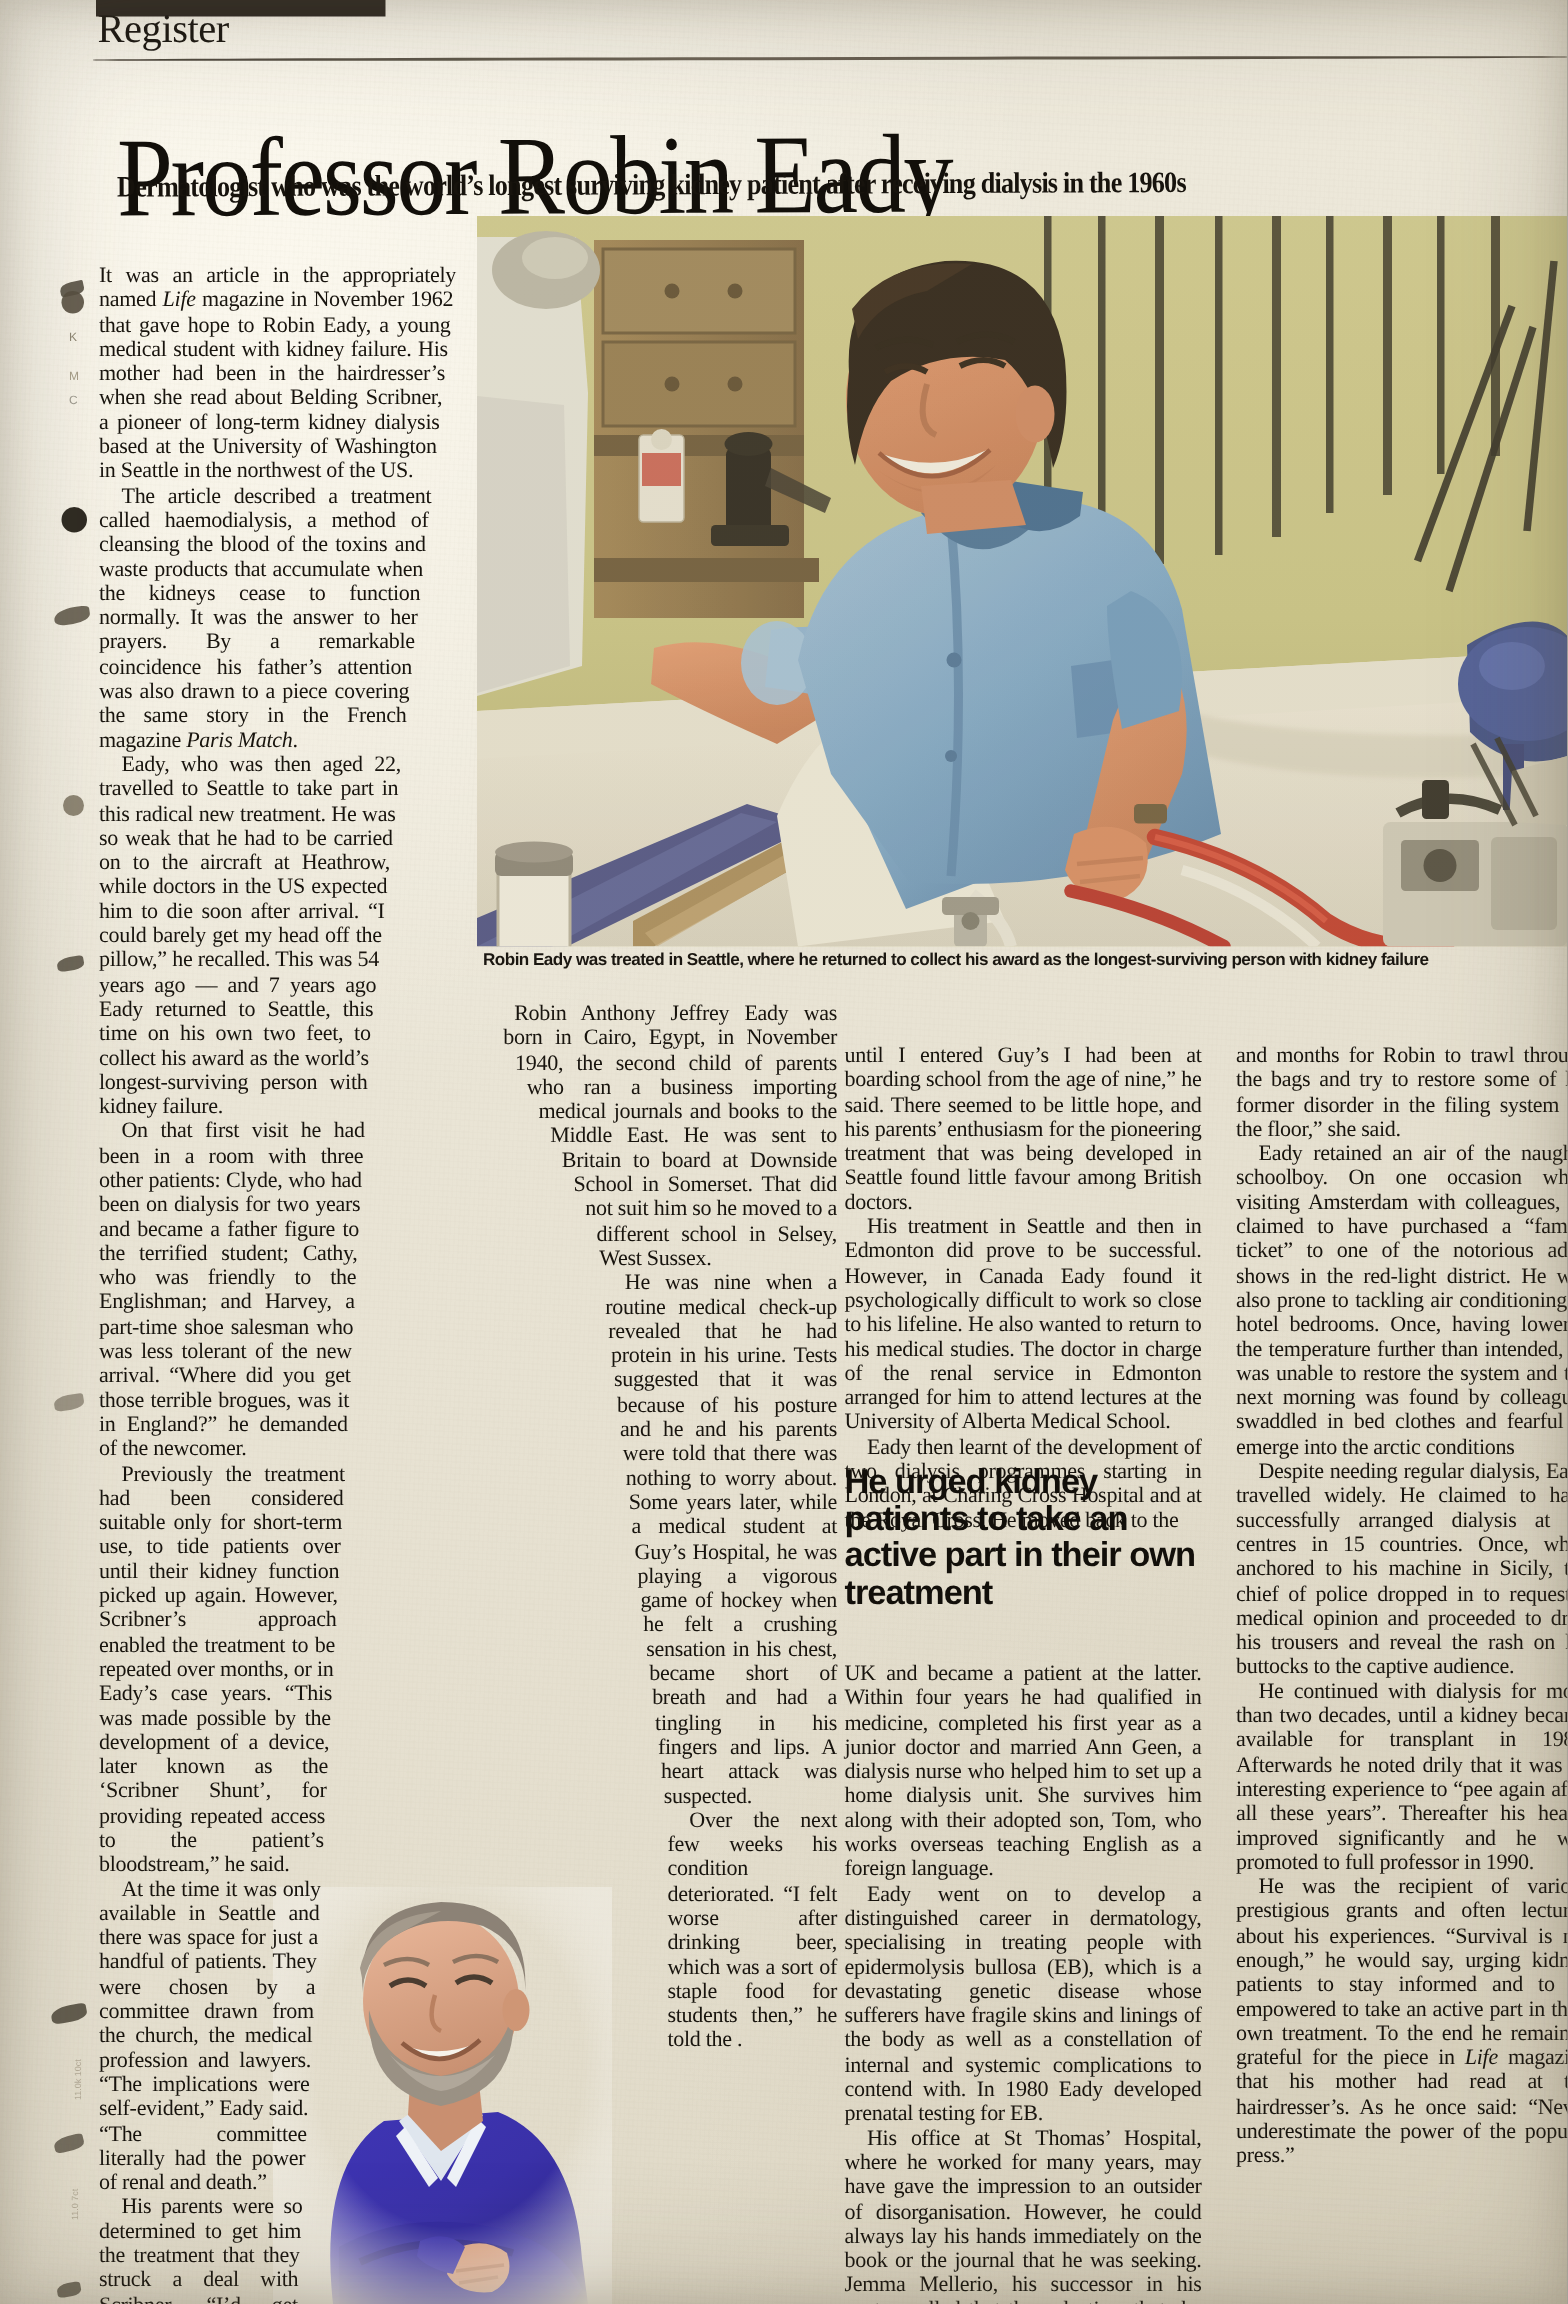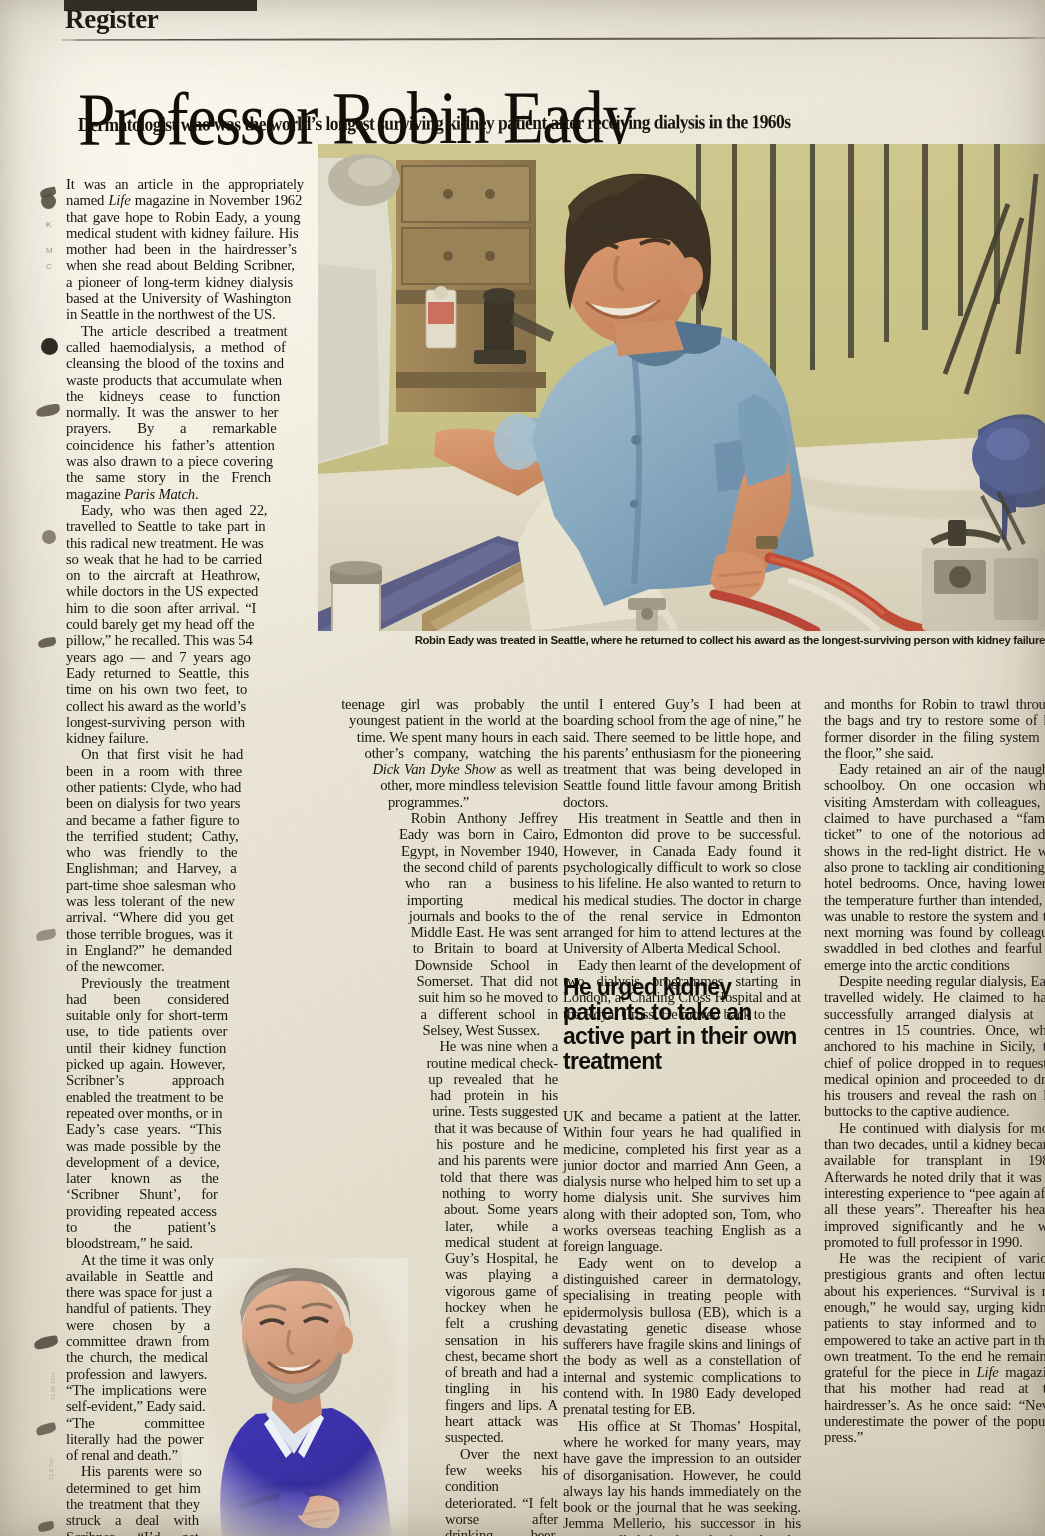--- a/index.html
+++ b/index.html
@@ -60,21 +60,21 @@
 
   
   #masthead { position: absolute; left: 62px; top: 0; width: 983px; }
   #masthead-bar {
     position: absolute; left: 2px; top: 0; width: 193px; height: 11px;
     background: #2c2721;
   }
   #register-word {
     position: absolute; left: 3px; top: 4px;
     font-family: "Liberation Serif", serif;
-    font-weight: bold; font-size: 27px; letter-spacing: -0.3px;
+    font-weight: normal; font-size: 27px; letter-spacing: -0.3px;
     color: #1a1611;
   }
   #masthead-rule {
     position: absolute; left: 0; top: 38px; width: 983px; height: 2px;
     background: linear-gradient(90deg,#4a443a 0%, #6b6355 40%, #544c40 100%);
     border-radius: 40%;
     transform: rotate(-0.12deg);
   }
 
   
@@ -107,21 +107,20 @@
     overflow: hidden;
   }
   #photo { position: absolute; inset: 0; }
   #caption {
     position: absolute; left: 322px; top: 634px; width: 723px;
     font-family: "Liberation Sans", sans-serif;
     font-weight: bold; font-size: 11.4px;
     letter-spacing: -0.35px;
     color: #1b1711;
     white-space: nowrap;
-    text-align: right;
   }
 
   
   .col {
     position: absolute;
     font-family: "Liberation Serif", serif;
     font-size: 14.7px;
     line-height: 16.3px;
     text-align: justify;
     color: #18140e;
@@ -449,21 +448,20 @@
       <p class="noind">It was an article in the appropriately named <i>Life</i> magazine in November 1962 that gave hope to Robin Eady, a young medical student with kidney failure. His mother had been in the hairdresser’s when she read about Belding Scribner, a pioneer of long-term kidney dialysis based at the University of Washington in Seattle in the northwest of the US.</p>
       <p>The article described a treatment called haemodialysis, a method of cleansing the blood of the toxins and waste products that accumulate when the kidneys cease to function normally. It was the answer to her prayers. By a remarkable coincidence his father’s attention was also drawn to a piece covering the same story in the French magazine <i>Paris Match</i>.</p>
       <p>Eady, who was then aged 22, travelled to Seattle to take part in this radical new treatment. He was so weak that he had to be carried on to the aircraft at Heathrow, while doctors in the US expected him to die soon after arrival. “I could barely get my head off the pillow,” he recalled. This was 54 years ago — and 7 years ago Eady returned to Seattle, this time on his own two feet, to collect his award as the world’s longest-surviving person with kidney failure.</p>
       <p>On that first visit he had been in a room with three other patients: Clyde, who had been on dialysis for two years and became a father figure to the terrified student; Cathy, who was friendly to the Englishman; and Harvey, a part-time shoe salesman who was less tolerant of the new arrival. “Where did you get those terrible brogues, was it in England?” he demanded of the newcomer.</p>
       <p>Previously the treatment had been considered suitable only for short-term use, to tide patients over until their kidney function picked up again. However, Scribner’s approach enabled the treatment to be repeated over months, or in Eady’s case years. “This was made possible by the development of a device, later known as the ‘Scribner Shunt’, for providing repeated access to the patient’s bloodstream,” he said.</p>
       <p>At the time it was only available in Seattle and there was space for just a handful of patients. They were chosen by a committee drawn from the church, the medical profession and lawyers. “The implications were self-evident,” Eady said. “The committee literally had the power of renal and death.”</p>
       <p>His parents were so determined to get him the treatment that they struck a deal with Scribner. “I’d get treated here, learn about the kidney machine and go up to Canada to be a machine technician,” he recalled on a return visit to Seattle.</p>
     </div>
   <div id="col2" class="col">
       <div style="float: left; width: 125px; height: 300px; margin-top: 600px; shape-outside: polygon(0px 0px, 62% 18%, 100% 62%, 100% 100%, 0px 100%);"></div>
-      <p class="noind">teenage girl was probably the youngest patient in the world at the time. We spent many hours in each other’s company, watching the <i>Dick Van Dyke Show</i> as well as other, more mindless television programmes.”</p>
       <p>Robin Anthony Jeffrey Eady was born in Cairo, Egypt, in November 1940, the second child of parents who ran a business importing medical journals and books to the Middle East. He was sent to Britain to board at Downside School in Somerset. That did not suit him so he moved to a different school in Selsey, West Sussex.</p>
       <p>He was nine when a routine medical check-up revealed that he had protein in his urine. Tests suggested that it was because of his posture and he and his parents were told that there was nothing to worry about. Some years later, while a medical student at Guy’s Hospital, he was playing a vigorous game of hockey when he felt a crushing sensation in his chest, became short of breath and had a tingling in his fingers and lips. A heart attack was suspected.</p>
       <p>Over the next few weeks his condition deteriorated. “I felt worse after drinking beer, which was a sort of staple food for students then,” he told the .</p>
     </div>
   <div id="col3" class="col">
       <p class="noind">until I entered Guy’s I had been at boarding school from the age of nine,” he said. There seemed to be little hope, and his parents’ enthusiasm for the pioneering treatment that was being developed in Seattle found little favour among British doctors.</p>
       <p>His treatment in Seattle and then in Edmonton did prove to be successful. However, in Canada Eady found it psychologically difficult to work so close to his lifeline. He also wanted to return to his medical studies. The doctor in charge of the renal service in Edmonton arranged for him to attend lectures at the University of Alberta Medical School.</p>
       <p>Eady then learnt of the development of two dialysis programmes starting in London, at Charing Cross Hospital and at the Royal Cross. He moved back to the</p>
     </div>
   <div id="col3b" class="col" style="left:563px; top:1080px; width:238px;">

